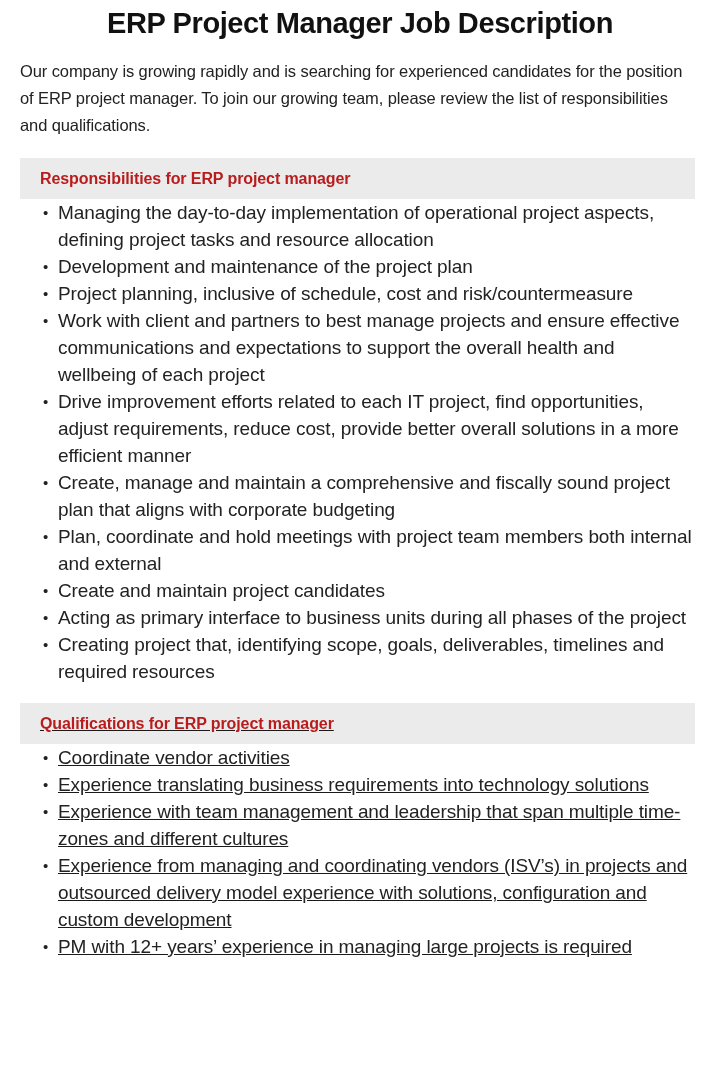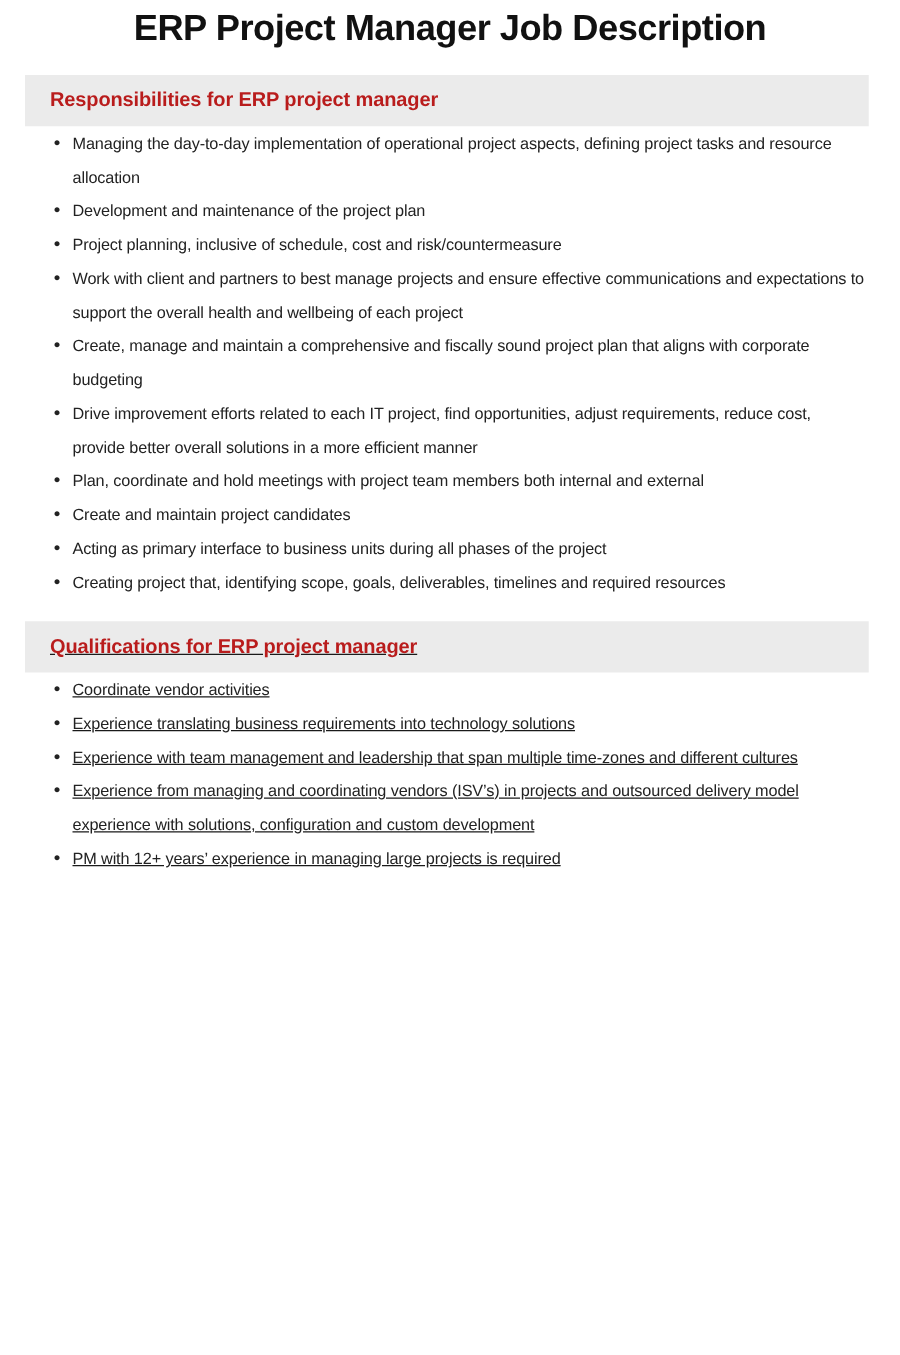--- a/index.html
+++ b/index.html
@@ -60,21 +60,21 @@
   .sec-responsibilities { margin-top: 19px; }
   .sec-qualifications { margin-top: 18px; text-decoration: underline; }
 
   ul.bullets {
     list-style: none;
     margin: 0;
     padding: 0;
   }
   ul.bullets li {
     position: relative;
-    font-size: 13px;
+    font-size: 19px;
     line-height: 27px;
     color: #222222;
     padding-left: 58px;
     padding-right: 28px;
     letter-spacing: -0.1px;
   }
   ul.bullets li::before {
     content: "\2022";
     position: absolute;
     left: 43px;
@@ -86,32 +86,33 @@
   .list-responsibilities { padding-top: 21px; }
   .list-qualifications { padding-top: 20px; }
 </style>
 </head>
 <body>
 
 <div class="page">
 
   <h1 class="doc-title">ERP Project Manager Job Description</h1>
 
+  <p class="intro">Our company is growing rapidly and is searching for experienced candidates for the position of ERP project manager. To join our growing team, please review the list of responsibilities and qualifications.</p>
 
   <div class="section sec-responsibilities">
     <div class="section-header">
       <span class="section-header-text">Responsibilities for ERP project manager</span>
     </div>
     <ul class="bullets list-responsibilities">
       <li>Managing the day-to-day implementation of operational project aspects, defining project tasks and resource allocation</li>
       <li>Development and maintenance of the project plan</li>
       <li>Project planning, inclusive of schedule, cost and risk/countermeasure</li>
       <li>Work with client and partners to best manage projects and ensure effective communications and expectations to support the overall health and wellbeing of each project</li>
+      <li>Drive improvement efforts related to each IT project, find opportunities, adjust requirements, reduce cost, provide better overall solutions in a more efficient manner</li>
       <li>Create, manage and maintain a comprehensive and fiscally sound project plan that aligns with corporate budgeting</li>
-      <li>Drive improvement efforts related to each IT project, find opportunities, adjust requirements, reduce cost, provide better overall solutions in a more efficient manner</li>
       <li>Plan, coordinate and hold meetings with project team members both internal and external</li>
       <li>Create and maintain project candidates</li>
       <li>Acting as primary interface to business units during all phases of the project</li>
       <li>Creating project that, identifying scope, goals, deliverables, timelines and required resources</li>
     </ul>
   </div>
 
   <div class="section sec-qualifications">
     <div class="section-header">
       <span class="section-header-text">Qualifications for ERP project manager</span>

